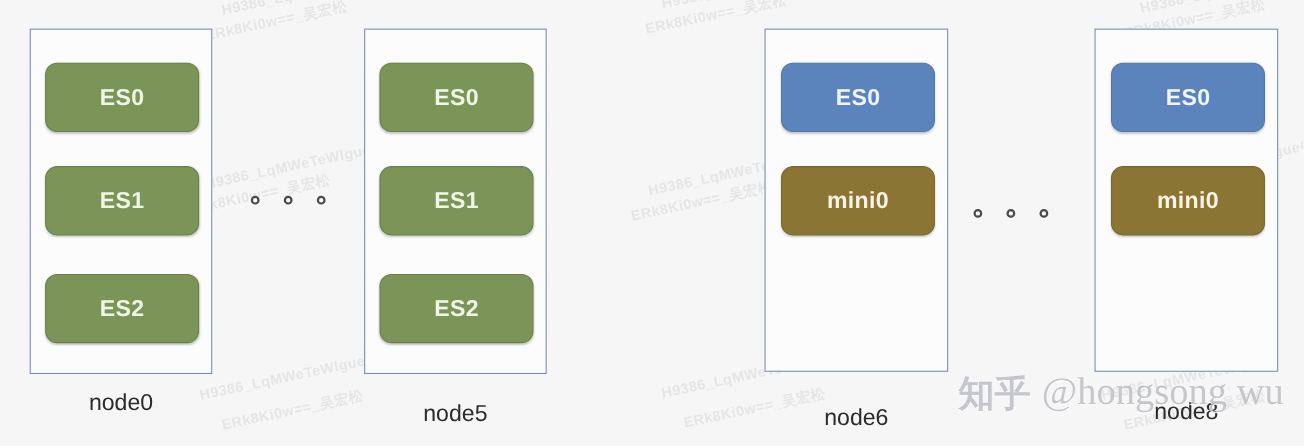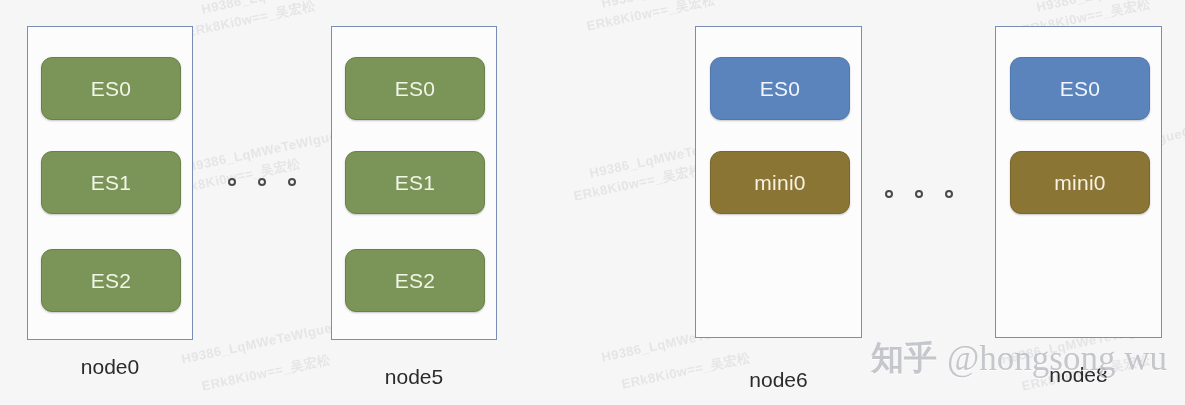--- a/index.html
+++ b/index.html
@@ -41,21 +41,21 @@
 
   
   .svc {
     position: absolute;
     box-sizing: border-box;
     border-radius: 11px;
     display: flex;
     align-items: center;
     justify-content: center;
     font-size: 21px;
-    font-weight: 400;
+    font-weight: 700;
     letter-spacing: 0.3px;
     color: #f2f6ea;
     box-shadow: 0 1px 2px rgba(0,0,0,0.22);
   }
   .svc.green {
     background: #7b9458;
     border: 1.4px solid #6a8049;
     color: #f0f6e6;
   }
   .svc.blue {
@@ -94,21 +94,21 @@
     box-sizing: border-box;
   }
   .dots .dot + .dot { margin-left: 22px; }
 
   
   #author-watermark {
     position: absolute;
     right: 18px;
     bottom: 24px;
     display: flex;
-    align-items: center;
+    align-items: flex-start;
     gap: 10px;
     color: rgba(120,125,135,0.42);
     font-size: 34px;
     font-weight: 400;
     white-space: nowrap;
     pointer-events: none;
     user-select: none;
     text-shadow: 0 1px 0 rgba(255,255,255,0.85);
   }
   #author-watermark .zhihu-logo {

